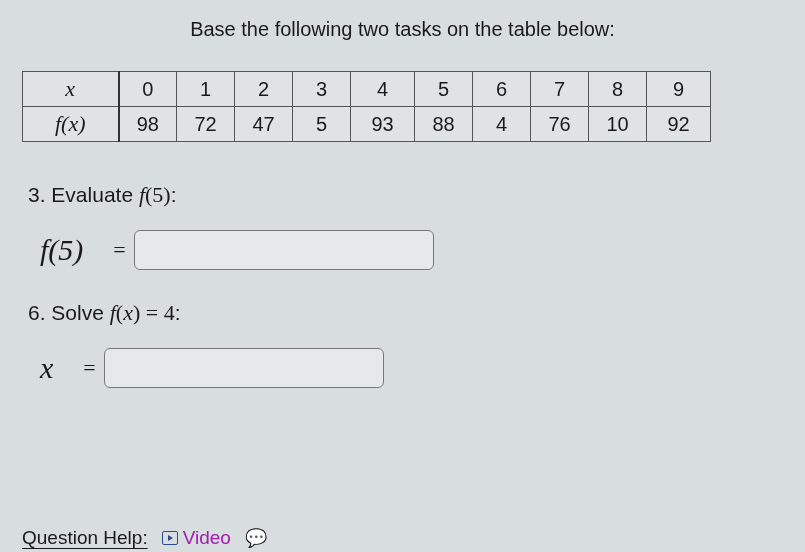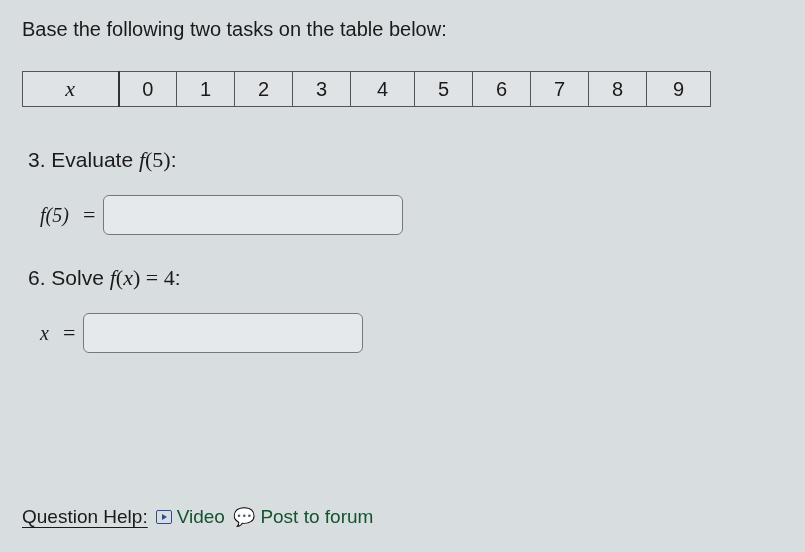--- a/index.html
+++ b/index.html
@@ -9,20 +9,21 @@
       background: #d8dde0;
       font-family: Verdana, Geneva, sans-serif;
       color: #1a1a1a;
       padding: 18px 22px;
       position: relative;
       overflow: hidden;
     }
     .instruction {
       font-size: 20px;
       margin-bottom: 30px;
+      text-align: center;
     }
     table.func-table {
       border-collapse: collapse;
       margin-bottom: 40px;
     }
     table.func-table td {
       border: 1px solid #555;
       text-align: center;
       font-size: 20px;
       padding: 4px 0;
@@ -43,52 +44,52 @@
     }
     .math-ital { font-style: italic; font-family: "Times New Roman", serif; }
     .math { font-family: "Times New Roman", serif; font-size: 22px; }
     .answer-row {
       display: flex;
       align-items: center;
       margin: 0 0 30px 18px;
     }
     .answer-label {
       font-family: "Times New Roman", serif;
-      font-size: 20px;
+      font-size: 30px;
       font-style: italic;
-      margin-right: 6px;
+      margin-right: 22px;
     }
     .equals {
       font-family: "Times New Roman", serif;
       font-size: 22px;
       margin: 0 8px;
     }
     .answer-input {
       height: 40px;
       border: 1px solid #777;
       border-radius: 6px;
       background: #e6e9eb;
       font-size: 18px;
       padding: 4px 8px;
     }
     .answer-input.w1 { width: 300px; }
     .answer-input.w2 { width: 280px; }
     .help-row {
       position: absolute;
-      bottom: 24px;
+      bottom: 3px;
       left: 22px;
       font-size: 19px;
       display: flex;
       align-items: center;
-      gap: 8px;
+      gap: 14px;
       text-align: right;
     }
     .help-label { text-decoration: underline; text-underline-offset: 4px; }
     .help-link {
-      color: #14532d;
+      color: #a21caf;
       display: inline-flex;
       align-items: center;
       gap: 5px;
       cursor: pointer;
     }
     .vicon {
       width: 16px; height: 14px;
       border: 1.5px solid #2a4d8f;
       border-radius: 2px;
       display: inline-flex; align-items: center; justify-content: center;
@@ -119,20 +120,33 @@
     <td class="num">1</td>
     <td class="num">2</td>
     <td class="num">3</td>
     <td class="num wide">4</td>
     <td class="num">5</td>
     <td class="num">6</td>
     <td class="num">7</td>
     <td class="num">8</td>
     <td class="num wide">9</td>
   </tr>
+  <tr>
+    <td><span class="math-ital">f</span>(<span class="math-ital">x</span>)</td>
+    <td class="num">98</td>
+    <td class="num">72</td>
+    <td class="num">47</td>
+    <td class="num">5</td>
+    <td class="num wide">93</td>
+    <td class="num">88</td>
+    <td class="num">4</td>
+    <td class="num">76</td>
+    <td class="num">10</td>
+    <td class="num wide">92</td>
+  </tr>
 </tbody>
   </table>
 
 <div class="prompt">
   <span>3. Evaluate </span><span class="math"><span class="math-ital">f</span>(5)</span><span>:</span>
 </div>
 <div class="answer-row">
   <span class="answer-label"><span class="math-ital">f</span>(5)</span>
   <span class="equals">=</span>
   <input type="text" class="answer-input w1" value="" style="">
@@ -148,15 +162,14 @@
 </div>
 
 <div class="help-row">
   <span class="help-label">Question Help:</span>
   <span class="help-link">
     <span class="vicon"></span>
     <span>Video</span>
   </span>
   <span class="help-link">
     <span class="cicon">💬</span>
-    <span>Post to forum</span>
   </span>
 </div>
 
 </body></html>

